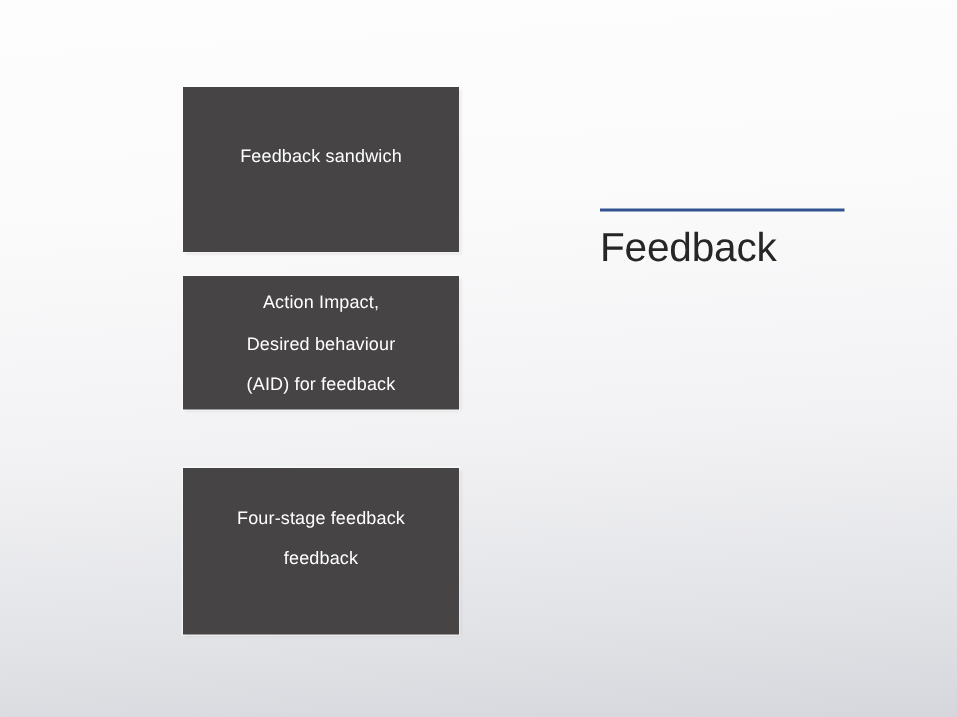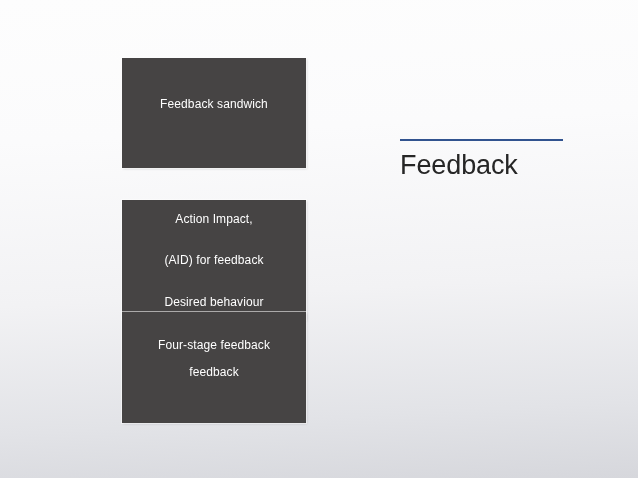--- a/index.html
+++ b/index.html
@@ -42,25 +42,24 @@
   }
 
   #box-1 {
     top: 58px;
     height: 110px;
     justify-content: flex-start;
     padding-top: 40px;
   }
   #box-2 {
     top: 184px;
-    height: 120px;
+    height: 89px;
     justify-content: center;
     padding-top: 2px;
-    gap: 28px;
-    margin-top: 16px;
+    gap: 14px;
   }
   #box-3 {
     top: 312px;
     height: 111px;
     justify-content: flex-start;
     padding-top: 27px;
     gap: 14px;
   }
 
   
@@ -88,22 +87,22 @@
 <body>
 
 <div class="slide">
 
   <div class="box" id="box-1">
     <div class="box-line">Feedback sandwich</div>
   </div>
 
   <div class="box" id="box-2">
     <div class="box-line">Action Impact,</div>
+    <div class="box-line">Desired behaviour</div>
     <div class="box-line">(AID) for feedback</div>
-    <div class="box-line">Desired behaviour</div>
   </div>
 
   <div class="box" id="box-3">
     <div class="box-line">Four-stage feedback</div>
     <div class="box-line">feedback</div>
   </div>
 
   <div class="title-block">
     <div class="title-rule"></div>
     <div class="title-text">

